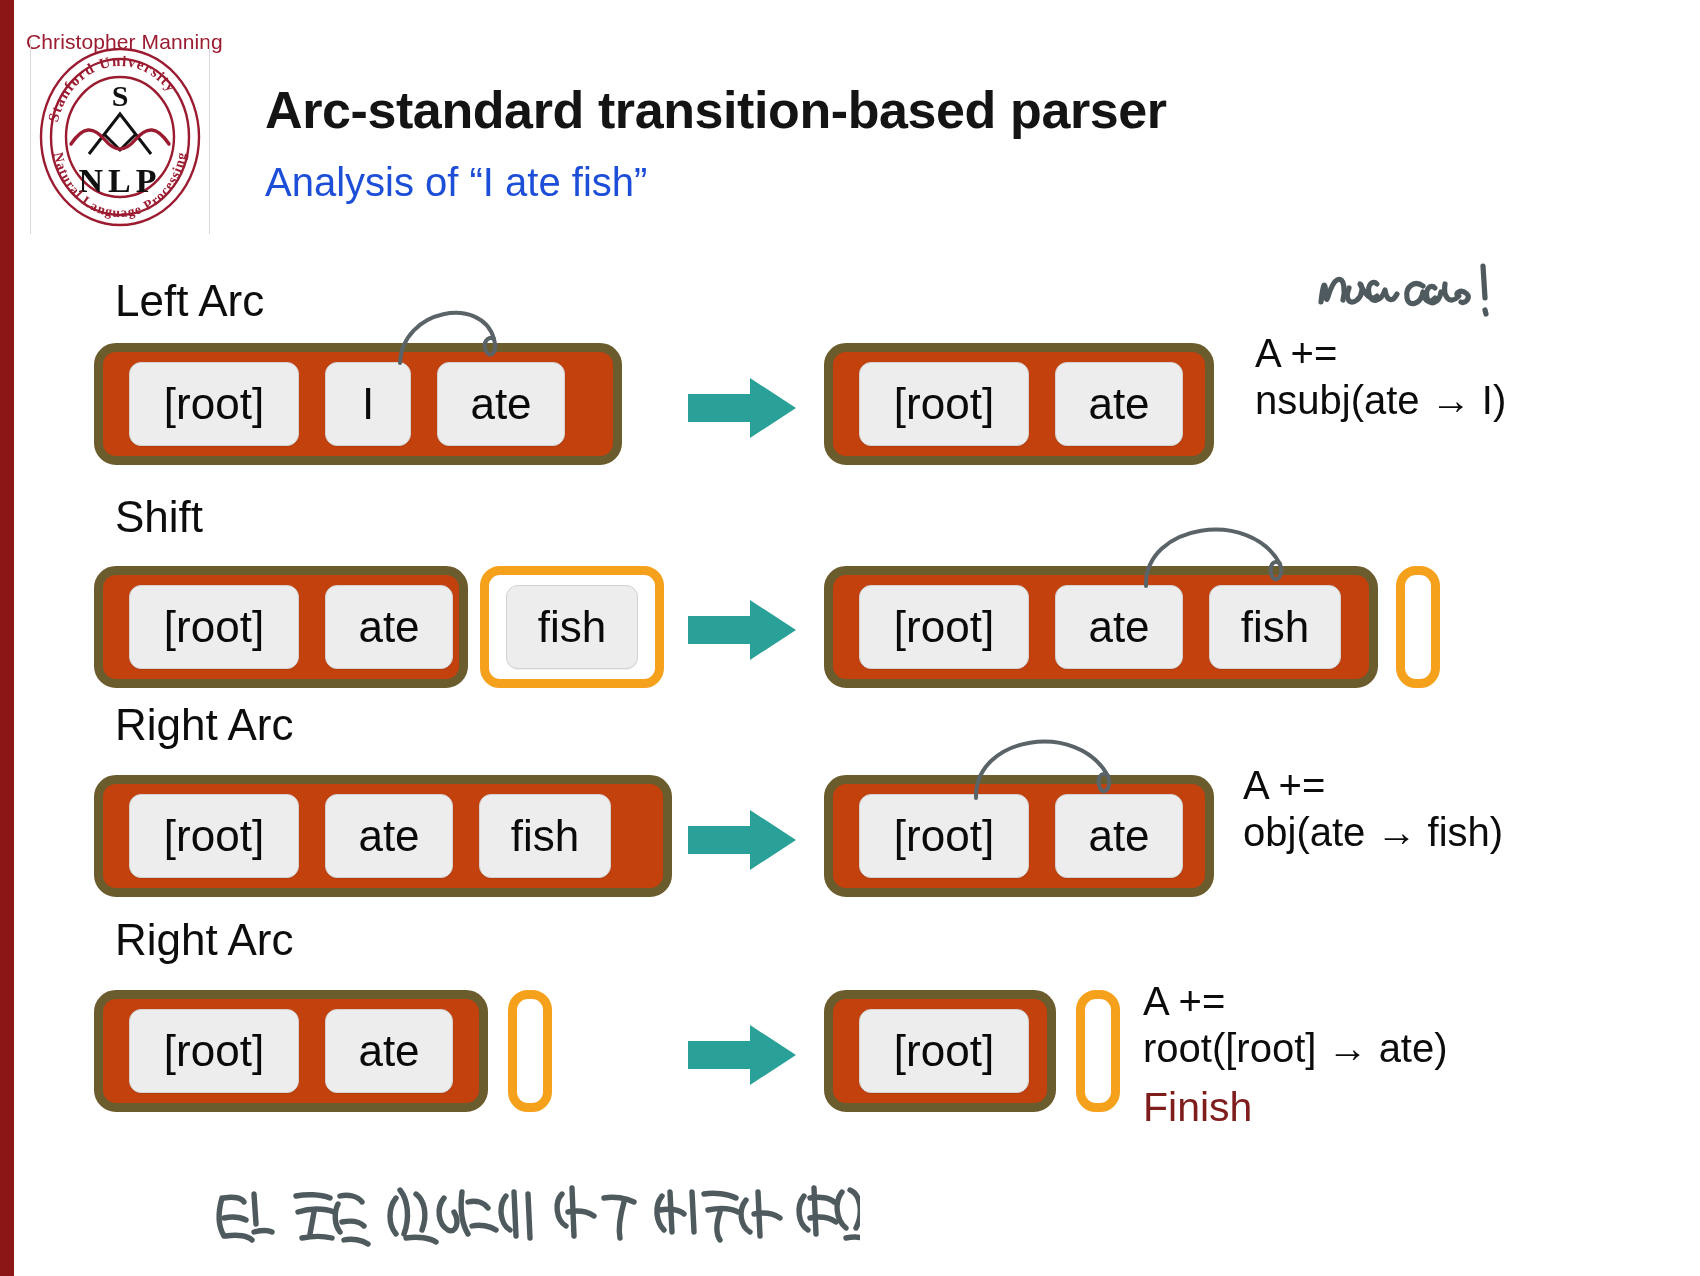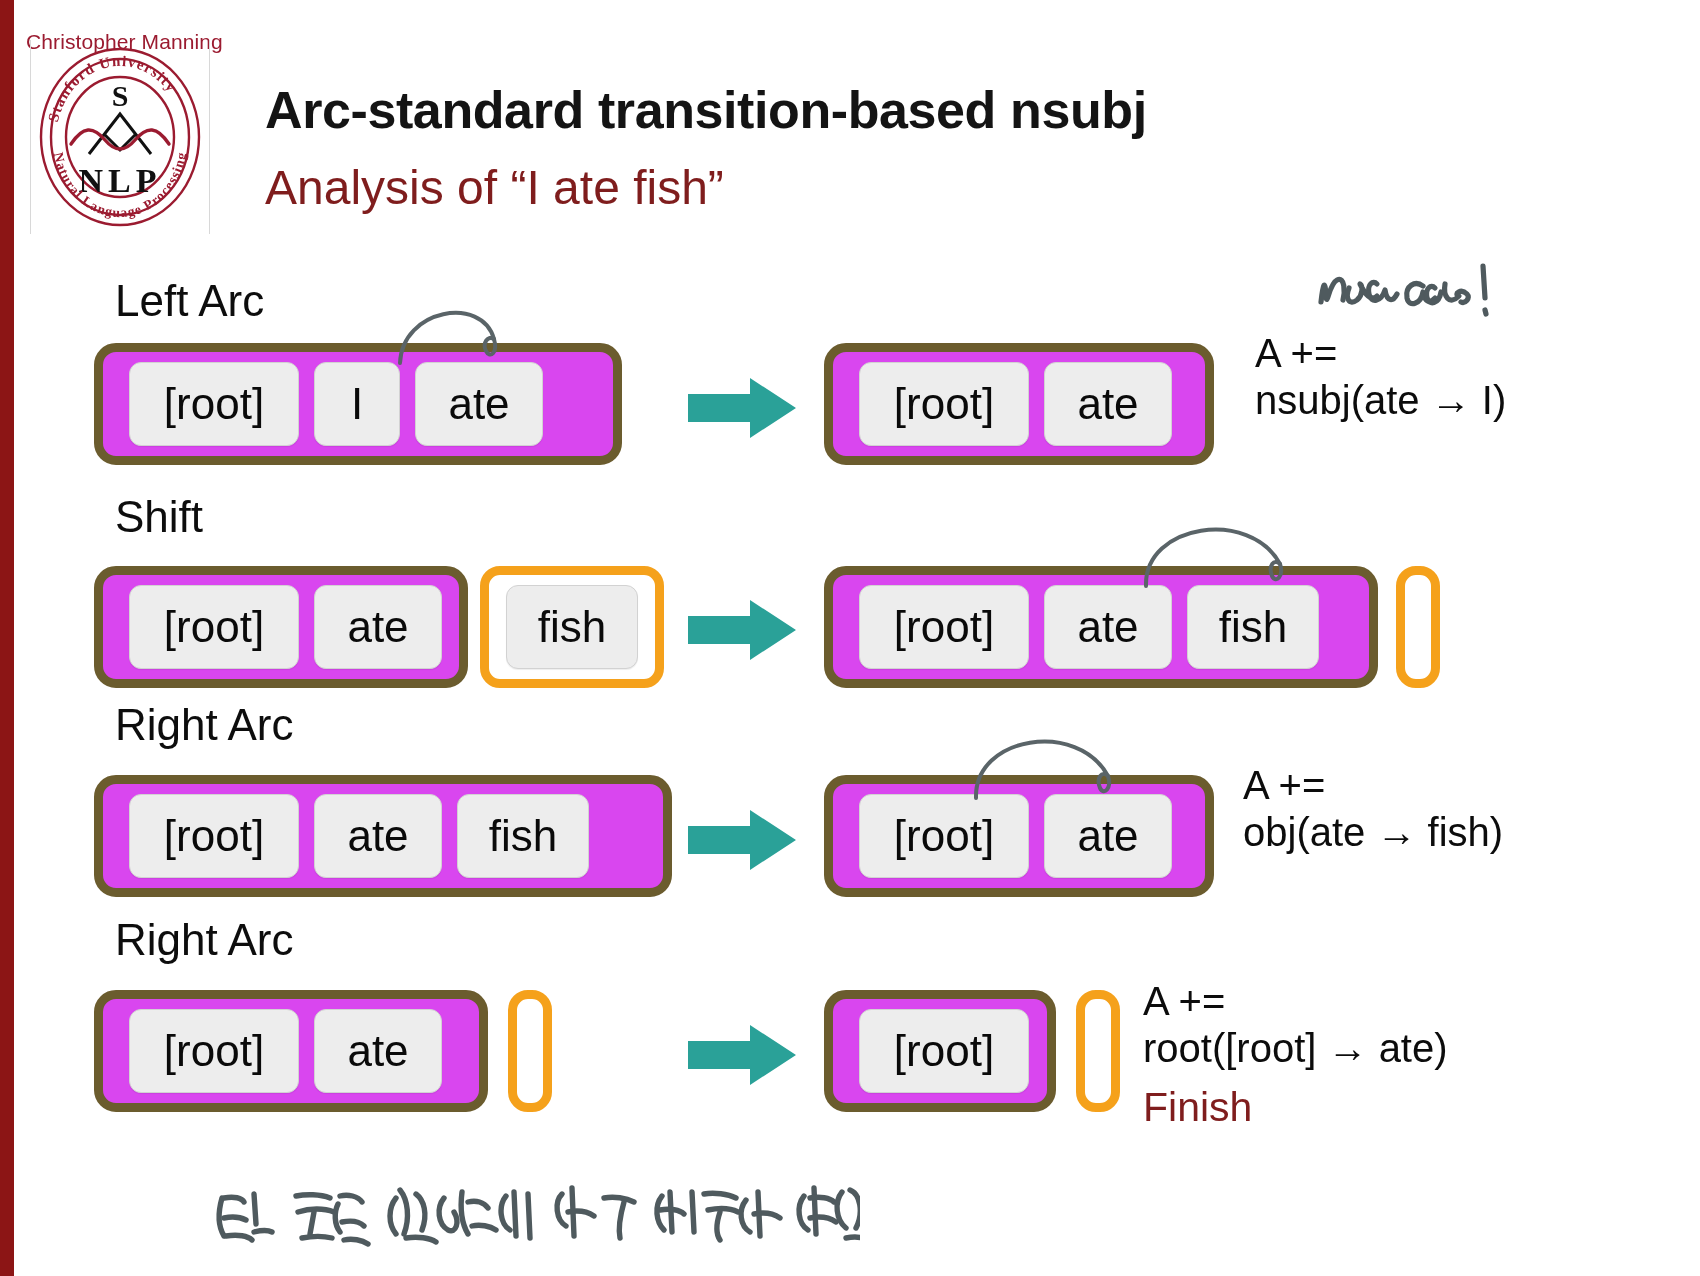--- a/index.html
+++ b/index.html
@@ -49,43 +49,43 @@
     left: 265px; top: 80px;
     font-size: 52px;
     font-weight: bold;
     color: #141414;
     letter-spacing: -0.4px;
     white-space: nowrap;
   }
   .slide-subtitle {
     position: absolute;
     left: 265px; top: 160px;
-    font-size: 48px;
-    color: #7f1d1d;
+    font-size: 40px;
+    color: #1d4ed8;
     white-space: nowrap;
   }
 
   
   .row-label {
     position: absolute;
     font-size: 44px;
     color: #0d0d0d;
     white-space: nowrap;
   }
 
   
   .stack {
     position: absolute;
     box-sizing: border-box;
     border: 9px solid #6B5C2E;
     border-radius: 22px;
-    background: #d946ef;
+    background: #c2410c;
     display: flex;
     align-items: center;
-    gap: 15px;
+    gap: 26px;
     padding: 0 26px;
   }
   
   .buffer {
     position: absolute;
     box-sizing: border-box;
     border: 9px solid #F5A11B;
     border-radius: 20px;
     background: #ffffff;
     display: flex;
@@ -168,21 +168,21 @@
     </defs>
     <text font-family="'Liberation Serif', serif" font-size="15" font-weight="bold" fill="#9B1B30" letter-spacing="1.2">
       <textPath href="#arcTop" startOffset="8%">Stanford University</textPath>
     </text>
     <text font-family="'Liberation Serif', serif" font-size="13.5" font-weight="bold" fill="#9B1B30" letter-spacing="1.1">
       <textPath href="#arcBot" startOffset="6%">Natural Language Processing</textPath>
     </text>
   </svg>
 </div>
 
-<div class="slide-title">Arc-standard transition-based nsubj</div>
+<div class="slide-title">Arc-standard transition-based parser</div>
 <div class="slide-subtitle">Analysis of “I ate fish”</div>
 
 <div class="row-label" style="left:115px; top:268px;margin-top:8px;">Left Arc</div>
 
 <div class="stack" style="left:94px; top:343px; width:528px; height:122px;">
   <div class="tok wide">[root]</div>
   <div class="tok">I</div>
   <div class="tok" style="min-width:128px">ate</div>
 </div>
 

